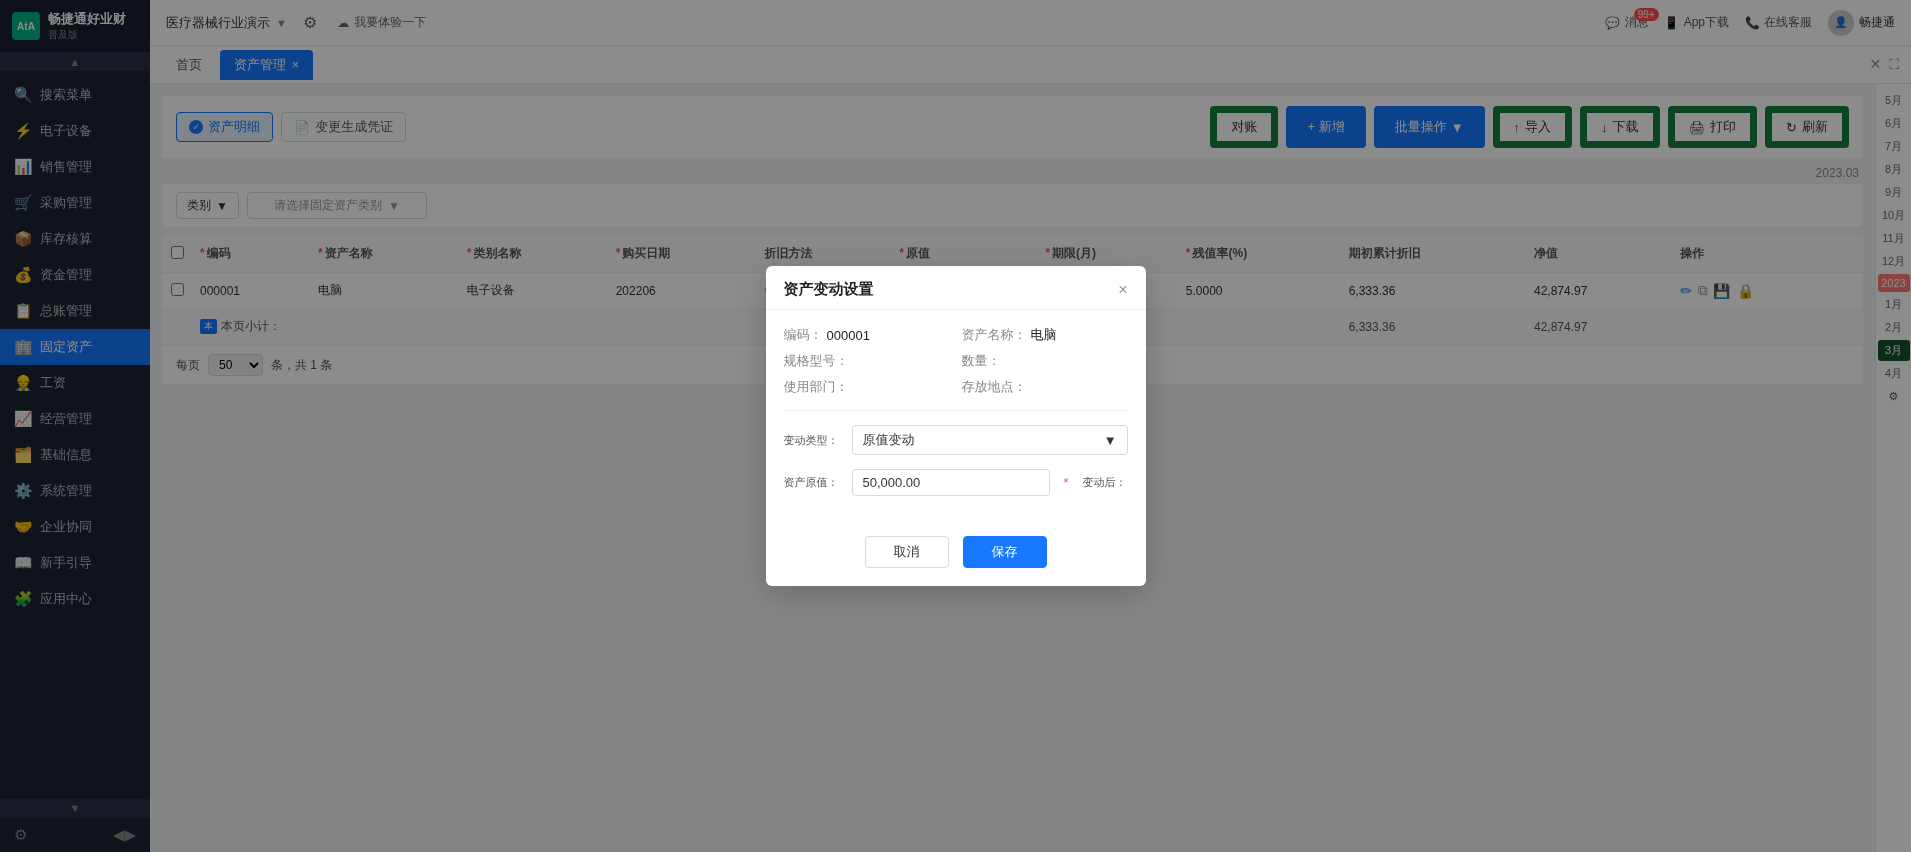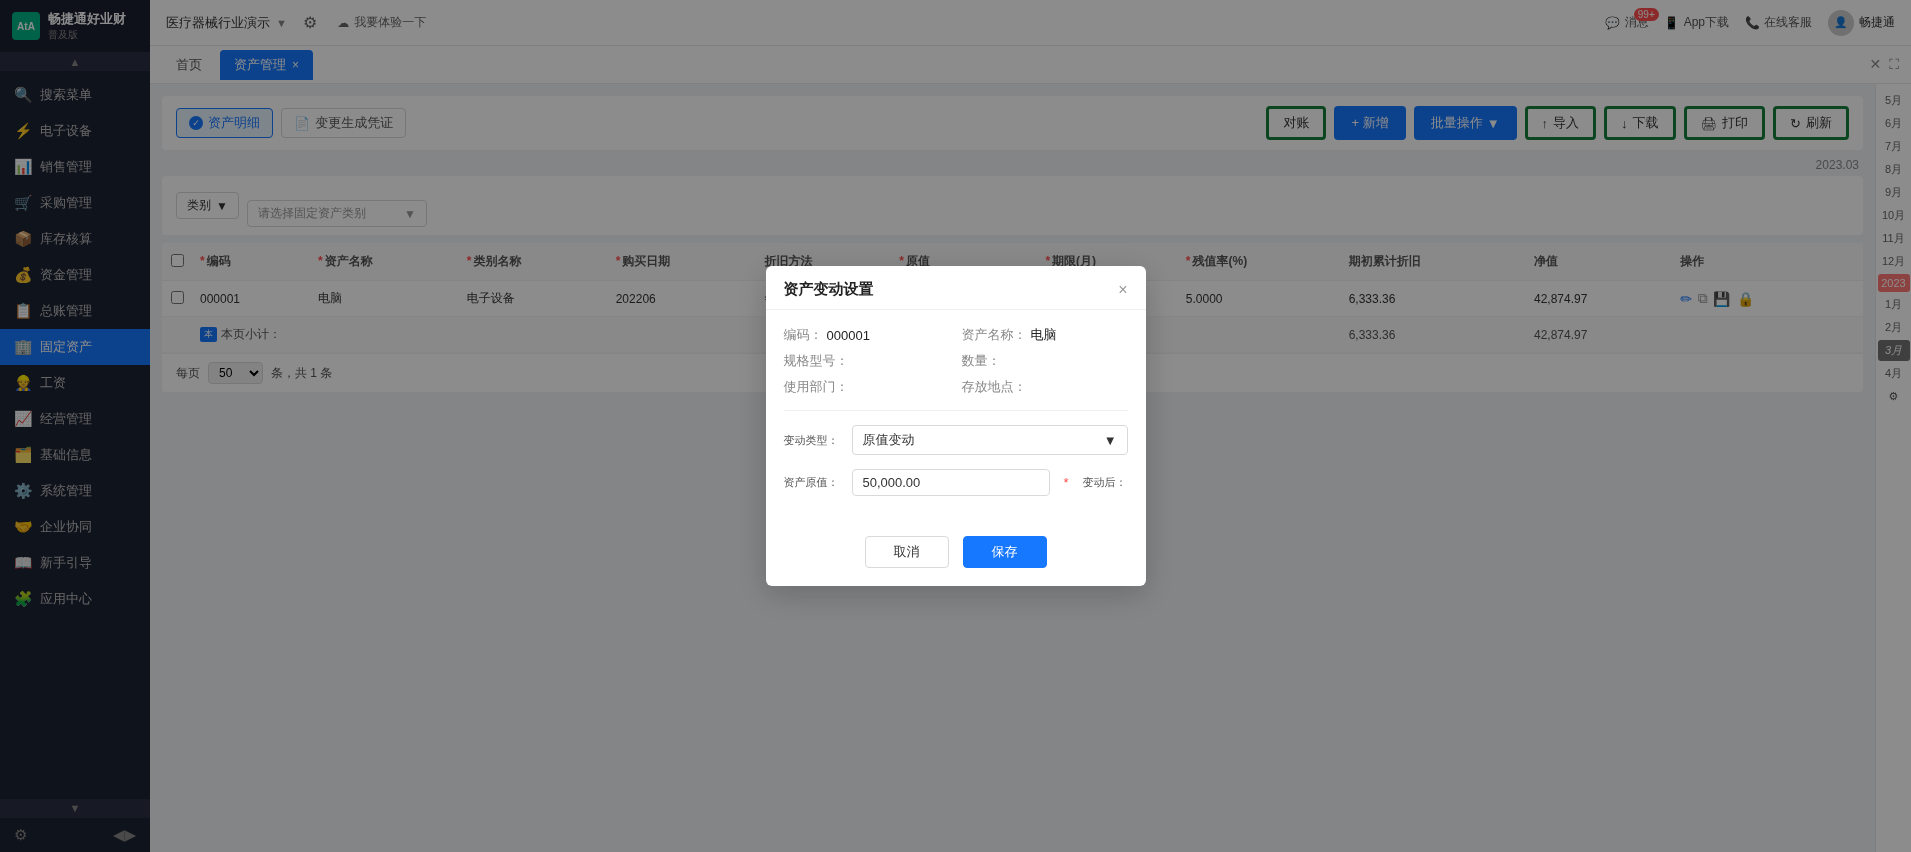--- a/index.html
+++ b/index.html
@@ -167,21 +167,21 @@
       color: #1677ff;
       background: #e6f4ff;
     }
     .toolbar-tab-icon { width: 14px; height: 14px; border-radius: 50%; background: #1677ff; display: inline-flex; align-items: center; justify-content: center; color: white; font-size: 9px; }
     .toolbar-spacer { flex: 1; }
     .btn {
       padding: 5px 14px;
       border-radius: 4px;
       font-size: 13px;
       cursor: pointer;
-      border: 3px solid #15803d;
+      border: 7px solid #15803d;
       background: #fff;
       color: #333;
       display: flex; align-items: center; gap: 5px;
     }
     .btn-primary { background: #1677ff; color: #fff; border-color: #1677ff; }
     .btn-batch { background: #1677ff; color: #fff; border-color: #1677ff; }
 
     
     .filter-row {
       background: #fff;
@@ -198,28 +198,27 @@
       padding: 4px 10px;
       font-size: 12px;
       color: #333;
       background: #fff;
       cursor: pointer;
       display: flex; align-items: center; gap: 5px;
     }
     .filter-select-wide {
       border: 1px solid #d9d9d9;
       border-radius: 4px;
-      padding: 4px 10px;
+      padding: 4px 26px;
       font-size: 12px;
       color: #999;
       background: #fff;
       min-width: 180px;
       display: flex; align-items: center; justify-content: space-between;
       cursor: pointer;
-      margin-top: 16px;
     }
 
     
     .table-wrap {
       background: #fff;
       border-radius: 4px;
       overflow: hidden;
     }
     table {
       width: 100%;
@@ -287,21 +286,21 @@
     }
     .cal-item {
       width: 32px;
       text-align: center;
       padding: 3px 0;
       cursor: pointer;
       color: #666;
       font-size: 11px;
       border-radius: 3px;
     }
-    .cal-item.cal-today { background: #737373; color: #fff; border-radius: 3px; font-style: italic; }
+    .cal-item.cal-today { background: #14532d; color: #fff; border-radius: 3px; }
     .cal-item.cal-highlight { background: #ff7875; color: #fff; border-radius: 3px; }
 
     
     .overlay {
       position: fixed;
       top: 0; left: 0; right: 0; bottom: 0;
       background: rgba(0,0,0,0.45);
       z-index: 100;
       display: flex;
       align-items: center;

